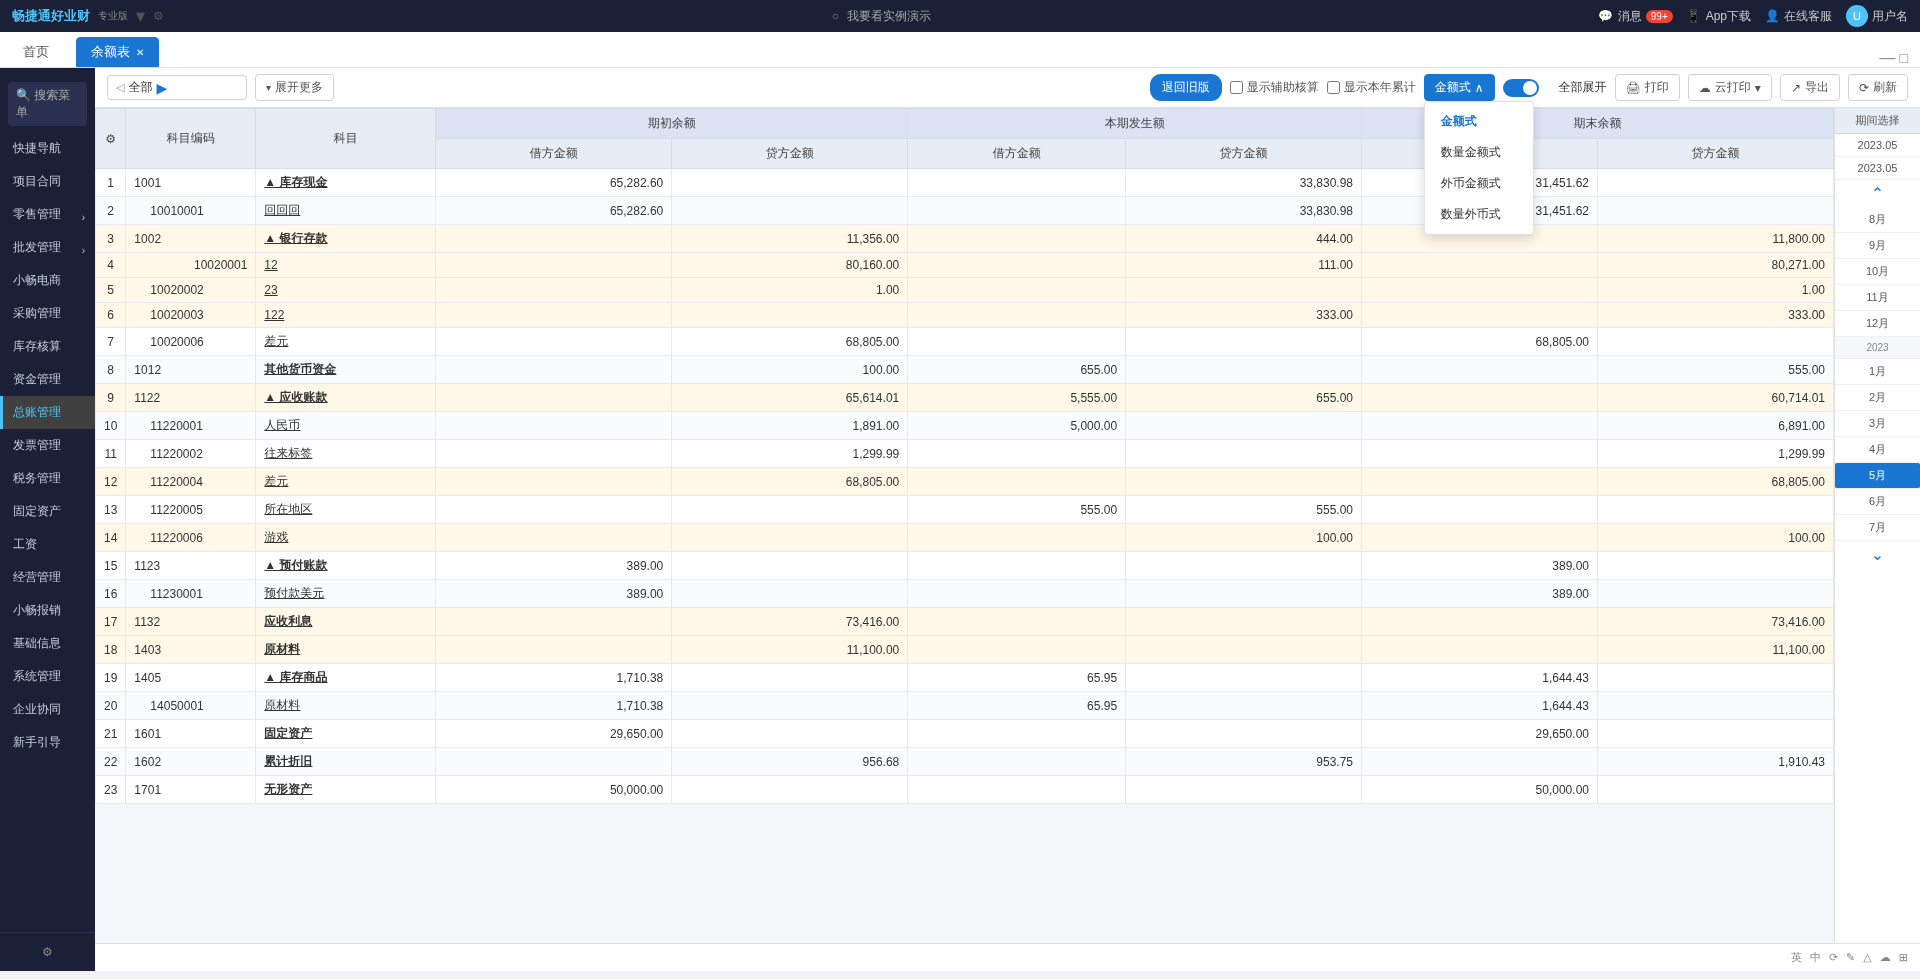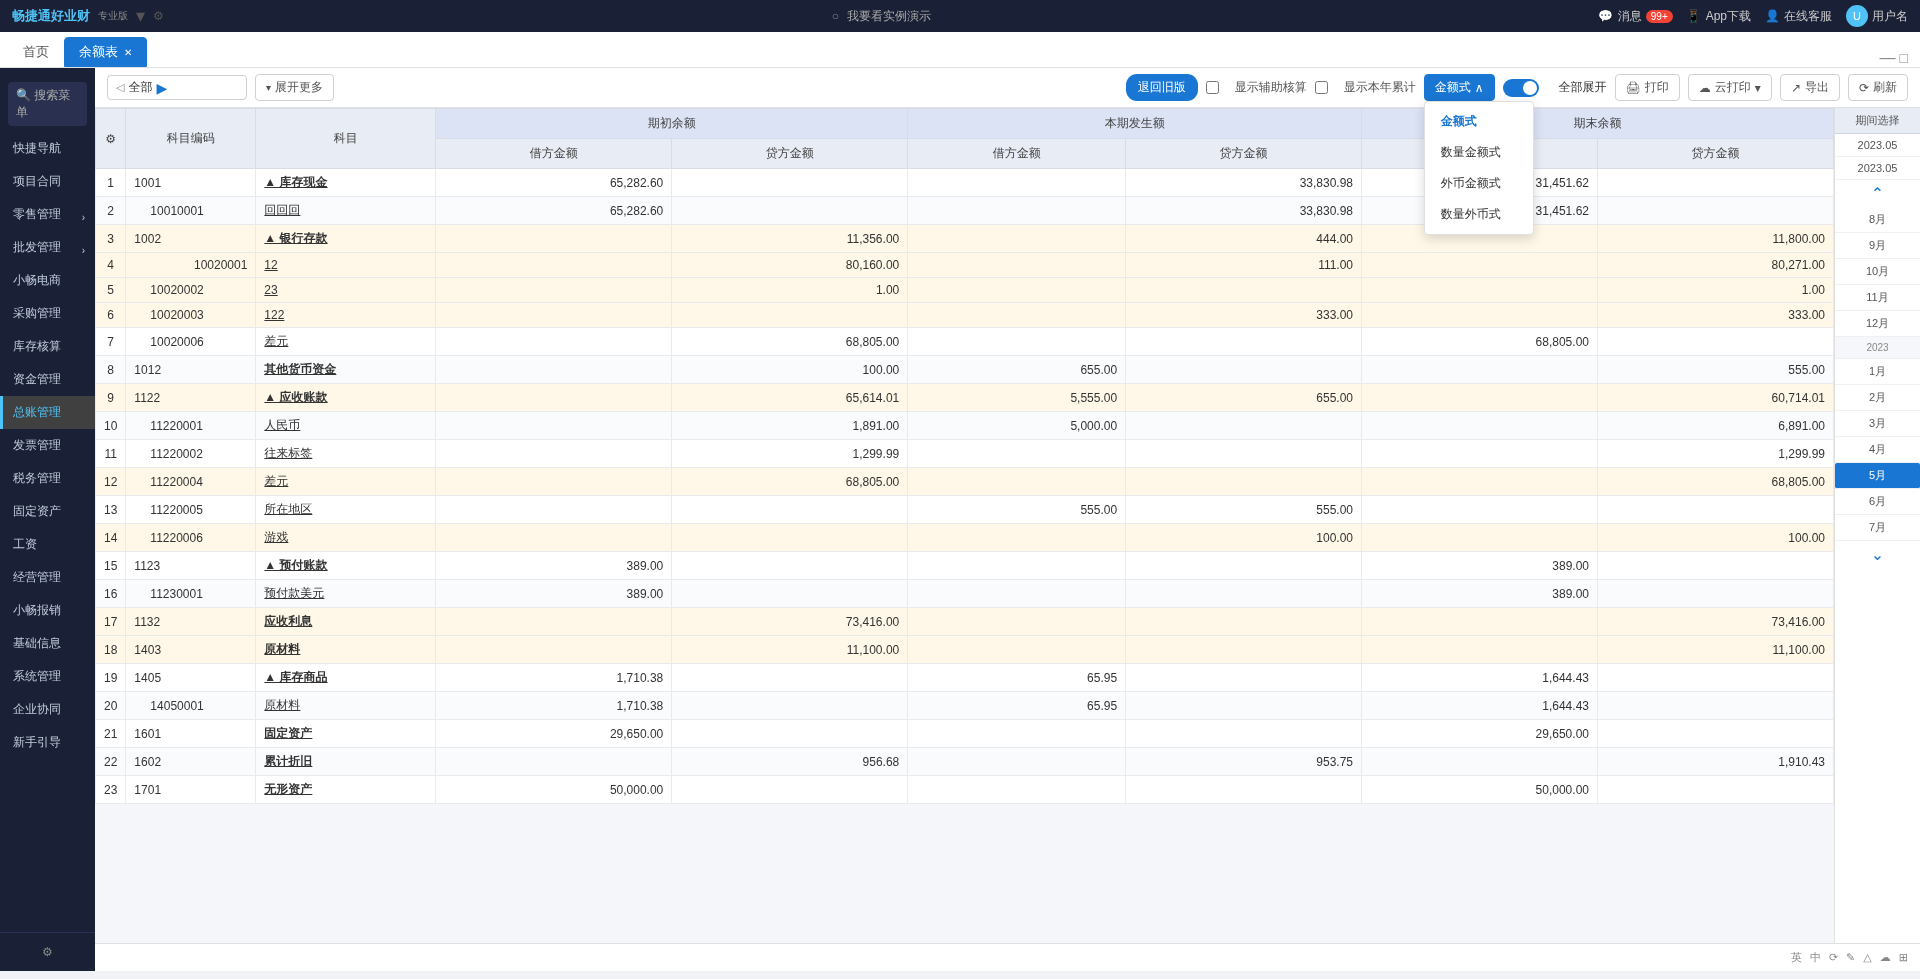--- a/index.html
+++ b/index.html
@@ -24,21 +24,21 @@
     .top-bar-icon-btn { display: flex; align-items: center; gap: 4px; cursor: pointer; }
 
     
     .tab-bar {
       height: 36px;
       background: #fff;
       border-bottom: 1px solid #e0e0e0;
       display: flex;
       align-items: flex-end;
       padding: 0 8px;
-      gap: 0;
+      gap: 12px;
     }
     .tab-item {
       height: 30px;
       padding: 0 14px;
       display: flex;
       align-items: center;
       gap: 6px;
       cursor: pointer;
       border-radius: 4px 4px 0 0;
       font-size: 13px;
@@ -153,21 +153,21 @@
       border-radius: 4px;
       padding: 4px 10px;
       cursor: pointer;
       font-size: 12px;
       display: flex;
       align-items: center;
       gap: 4px;
     }
     .checkbox-label {
       display: flex;
-      gap: 16px;
+      gap: 4px;
       font-size: 12px;
       color: #555;
     }
     .btn-jine-active {
       background: #1976d2;
       color: #fff;
       border: 1px solid #1976d2;
       border-radius: 4px;
       padding: 4px 10px;
       cursor: pointer;

